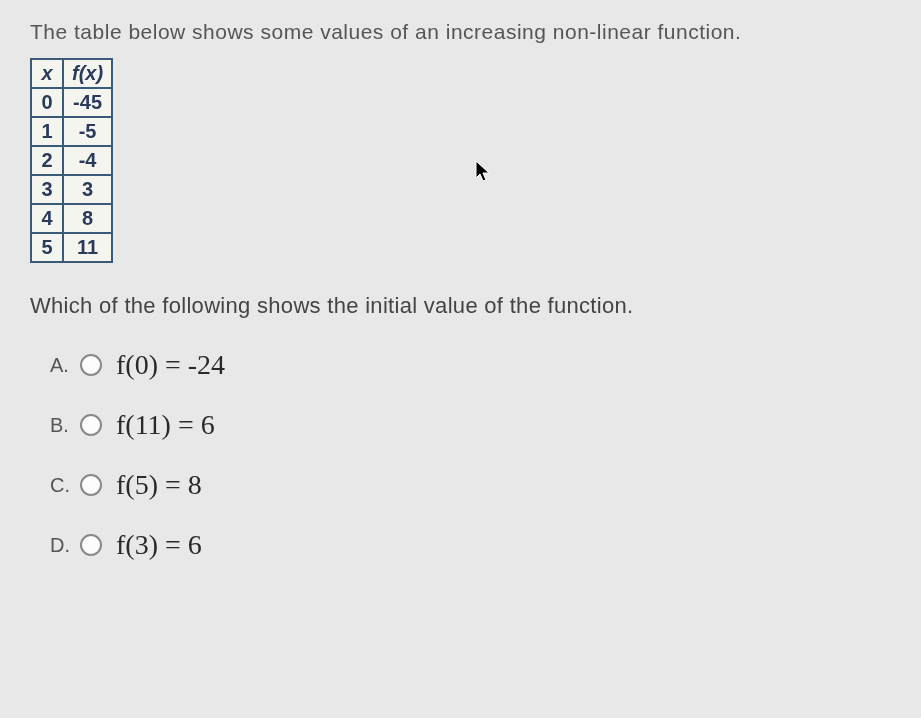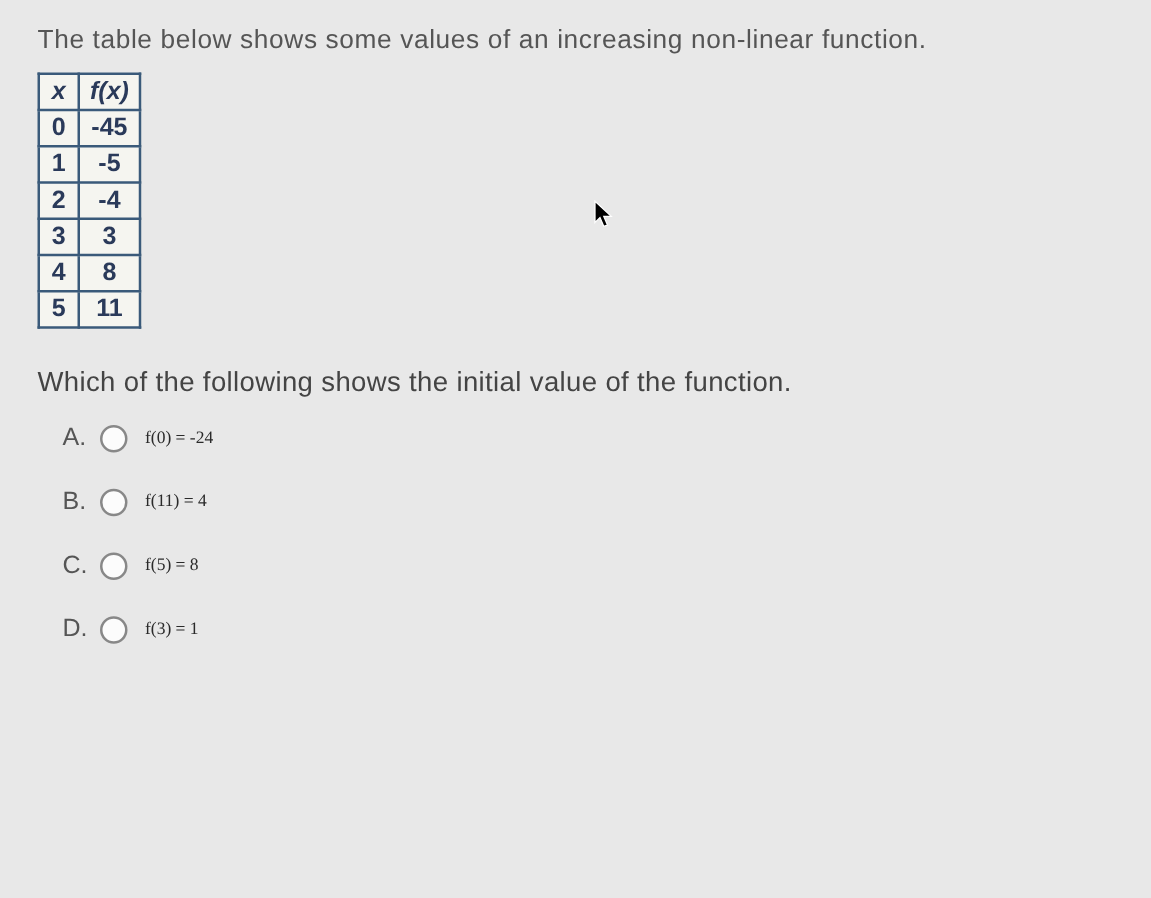--- a/index.html
+++ b/index.html
@@ -37,21 +37,21 @@
       font-weight: bold;
       min-width: 32px;
       color: #2a3a5a;
     }
     .data-table th {
       font-style: italic;
     }
     .question-prompt {
       font-size: 22px;
       color: #444;
-      margin-bottom: 20px;
+      margin-bottom: 30px;
       letter-spacing: 0.3px;
     }
     .options {
       padding-left: 20px;
     }
     .option-row {
       display: flex;
       align-items: center;
       margin-bottom: 28px;
       gap: 8px;
@@ -65,21 +65,21 @@
       appearance: none;
       width: 22px;
       height: 22px;
       border: 2px solid #888;
       border-radius: 50%;
       background: #fcfcfc;
       cursor: pointer;
       flex-shrink: 0;
     }
     .option-text {
-      font-size: 14px;
+      font-size: 28px;
       color: #2a2a2a;
       margin-left: 6px;
       font-family: 'Times New Roman', serif;
     }
     .cursor {
       position: absolute;
       left: 475px;
       top: 160px;
       font-size: 22px;
       color: #111;
@@ -130,31 +130,31 @@
 
 <div class="options">
   <div class="option-row">
     <span class="option-letter">A.</span>
     <input type="radio" name="answer" class="radio" style="">
     <span class="option-text">f(0) = -24</span>
   </div>
   <div class="option-row">
     <span class="option-letter">B.</span>
     <input type="radio" name="answer" class="radio" style="">
-    <span class="option-text">f(11) = 4</span>
+    <span class="option-text">f(11) = 6</span>
   </div>
   <div class="option-row">
     <span class="option-letter">C.</span>
     <input type="radio" name="answer" class="radio" style="">
     <span class="option-text">f(5) = 8</span>
   </div>
   <div class="option-row">
     <span class="option-letter">D.</span>
     <input type="radio" name="answer" class="radio" style="">
-    <span class="option-text">f(3) = 1</span>
+    <span class="option-text">f(3) = 6</span>
   </div>
 </div>
 
 <div class="cursor">
   <svg width="18" height="24" viewBox="0 0 18 24">
     <path d="M1 1 L1 18 L5 14 L8 21 L11 20 L8 13 L14 13 Z" fill="#000" stroke="#fff" stroke-width="1"></path>
   </svg>
 </div>
 
 </body></html>

